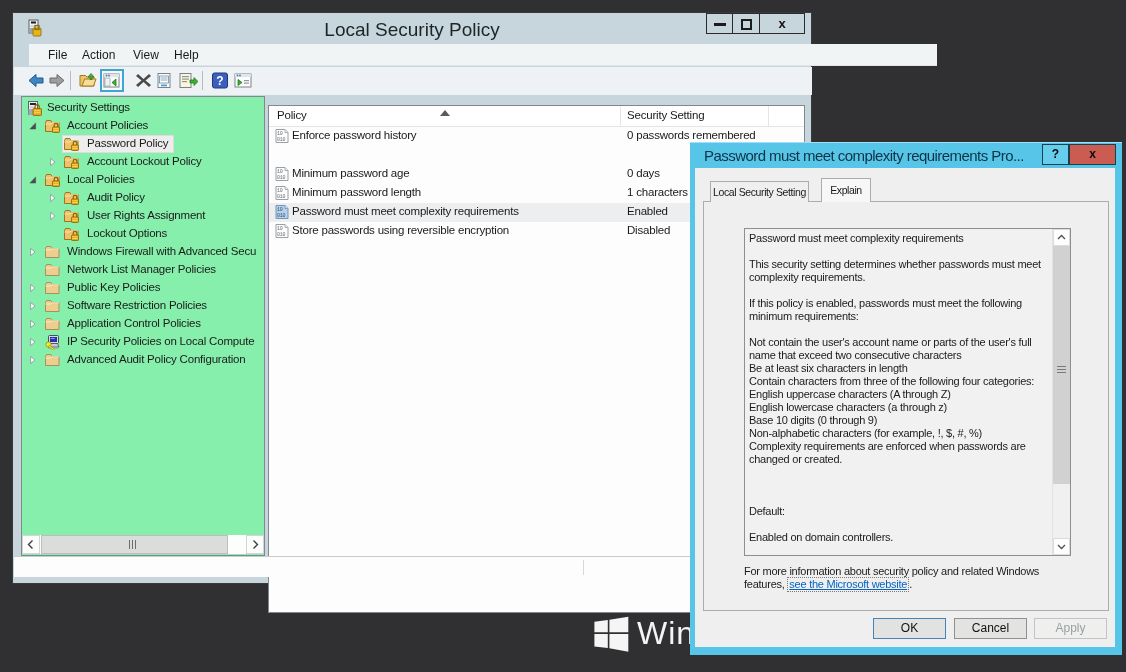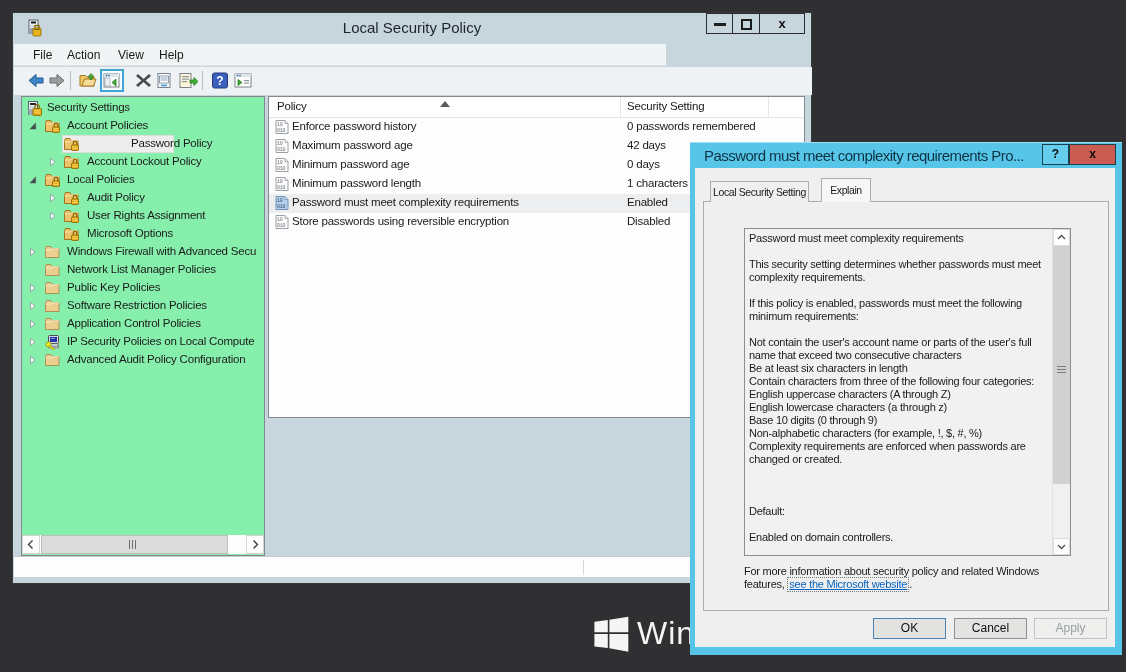--- a/index.html
+++ b/index.html
@@ -9,34 +9,34 @@
 
 
 #winlogo { position:absolute; left:594px; top:616px; }
 #wintext { position:absolute; left:637px; top:615px; color:#f4f4f4; font-size:32px; font-weight:400; letter-spacing:1px; }
 
 
 #mainwin { position:absolute; left:12px; top:12px; width:800px; height:572px;
   background:#c6d6dc; border:1px solid #3a3a3c; }
 #titlebar { position:absolute; left:0; top:0; width:100%; height:31px; }
 #titleicon { position:absolute; left:13px; top:6px; }
-#title { position:absolute; left:0; top:6px; width:100%; text-align:center; font-size:15px; color:#1d2529; }
+#title { position:absolute; left:0; top:6px; width:100%; text-align:center; font-size:19px; color:#1d2529; }
 .winbtns { position:absolute; right:6px; top:0; height:21px; display:flex; }
 .wbtn { position:relative; width:27px; height:21px; border:1px solid #2b2b2b; border-left:none; text-align:center; line-height:19px; font-size:13px; font-weight:bold; color:#111; }
 .wbtn:first-child { border-left:1px solid #2b2b2b; }
 .wbtn.close { width:45px; }
 
-#menubar { position:absolute; left:1px; top:31px; width:652px; height:22px; background:#f0f4f5; border-bottom:1px solid #e0e4e6; font-size:12px; color:#1a1a1a; }
+#menubar { position:absolute; left:16px; top:31px; width:908px; height:22px; background:#f0f4f5; border-bottom:1px solid #e0e4e6; font-size:12px; color:#1a1a1a; }
 
 #toolbar { position:absolute; left:1px; top:54px; width:798px; height:28px; background:#eef2f4; }
 .tsep { position:absolute; top:4px; width:1px; height:19px; background:#b8bcbe; }
 
 
 #treepanel { position:absolute; left:8px; top:83px; width:244px; height:460px; background:#86efac; border:1px solid #828790; overflow:hidden; }
-#listpanel { position:absolute; left:255px; top:83px; width:537px; height:322px; background:#fdfdfd; border:1px solid #828790; overflow:hidden; }
+#listpanel { position:absolute; left:255px; top:92px; width:537px; height:508px; background:#fdfdfd; border:1px solid #828790; overflow:hidden; }
 
 
 .trow { position:absolute; height:18px; font-size:11.5px; letter-spacing:-0.2px; color:#1b1b1b; white-space:nowrap; }
 .trow .txt { position:absolute; top:2px; }
 .texp { position:absolute; top:5px; width:8px; height:8px; }
 .ticon { position:absolute; top:2px; }
 #treesel { position:absolute; left:40px; top:38px; width:112px; height:18px; background:#ededed; border:1px solid #dcdcdc; }
 
 
 #hscroll { position:absolute; left:0; top:438px; width:242px; height:19px; background:#fdfdfd; }
@@ -235,21 +235,21 @@
           </svg>
           <svg class="ticon" style="left:23px;" width="15" height="14" viewBox="0 0 15 14">
             <use href="#lockfolder"></use>
           </svg>
           <span class="txt" style="left:45px;">Account Policies</span>
         </div>
       <div class="trow" style="top:38px;">
           <svg class="ticon" style="left:42px;" width="15" height="14" viewBox="0 0 15 14">
             <use href="#lockfolder"></use>
           </svg>
-          <span class="txt" style="left:65px;margin-left:44px;">Password Policy</span>
+          <span class="txt" style="left:65px;">Password Policy</span>
         </div>
       <div class="trow" style="top:56px;">
           <svg class="texp" style="left:27px;" width="8" height="10" viewBox="0 0 8 10">
             <use href="#expcol"></use>
           </svg>
           <svg class="ticon" style="left:42px;" width="15" height="14" viewBox="0 0 15 14">
             <use href="#lockfolder"></use>
           </svg>
           <span class="txt" style="left:65px;">Account Lockout Policy</span>
         </div>
@@ -277,21 +277,21 @@
           </svg>
           <svg class="ticon" style="left:42px;" width="15" height="14" viewBox="0 0 15 14">
             <use href="#lockfolder"></use>
           </svg>
           <span class="txt" style="left:65px;">User Rights Assignment</span>
         </div>
       <div class="trow" style="top:128px;">
           <svg class="ticon" style="left:42px;" width="15" height="14" viewBox="0 0 15 14">
             <use href="#lockfolder"></use>
           </svg>
-          <span class="txt" style="left:65px;">Microsoft Options</span>
+          <span class="txt" style="left:65px;">Lockout Options</span>
         </div>
       <div class="trow" style="top:146px;">
           <svg class="texp" style="left:7px;" width="8" height="10" viewBox="0 0 8 10">
             <use href="#expcol"></use>
           </svg>
           <svg class="ticon" style="left:23px;" width="15" height="14" viewBox="0 0 15 14">
             <use href="#plainfolder"></use>
           </svg>
           <span class="txt" style="left:45px;">Windows Firewall with Advanced Secu</span>
         </div>
@@ -366,27 +366,20 @@
         <div style="position:absolute;left:351px;top:0;width:1px;height:21px;background:#e5e5e5;"></div>
         <div style="position:absolute;left:499px;top:0;width:1px;height:21px;background:#e5e5e5;"></div>
         <span style="position:absolute;left:358px;top:3px;">Security Setting</span>
       </div>
       <div class="lrow" style="top:21px;">
           <svg class="licon" width="14" height="15" viewBox="0 0 14 15">
             <use href="#polidoc"></use>
           </svg>
           <span class="c1">Enforce password history</span>
           <span class="c2">0 passwords remembered</span>
-        </div>
-      <div class="lrow" style="top:40px;">
-          <svg class="licon" width="14" height="15" viewBox="0 0 14 15">
-            <use href="#polidoc"></use>
-          </svg>
-          <span class="c1">Maximum password age</span>
-          <span class="c2">42 days</span>
         </div>
       <div class="lrow" style="top:59px;padding-left:9px;">
           <svg class="licon" width="14" height="15" viewBox="0 0 14 15">
             <use href="#polidoc"></use>
           </svg>
           <span class="c1">Minimum password age</span>
           <span class="c2">0 days</span>
         </div>
       <div class="lrow" style="top:78px;">
           <svg class="licon" width="14" height="15" viewBox="0 0 14 15">

